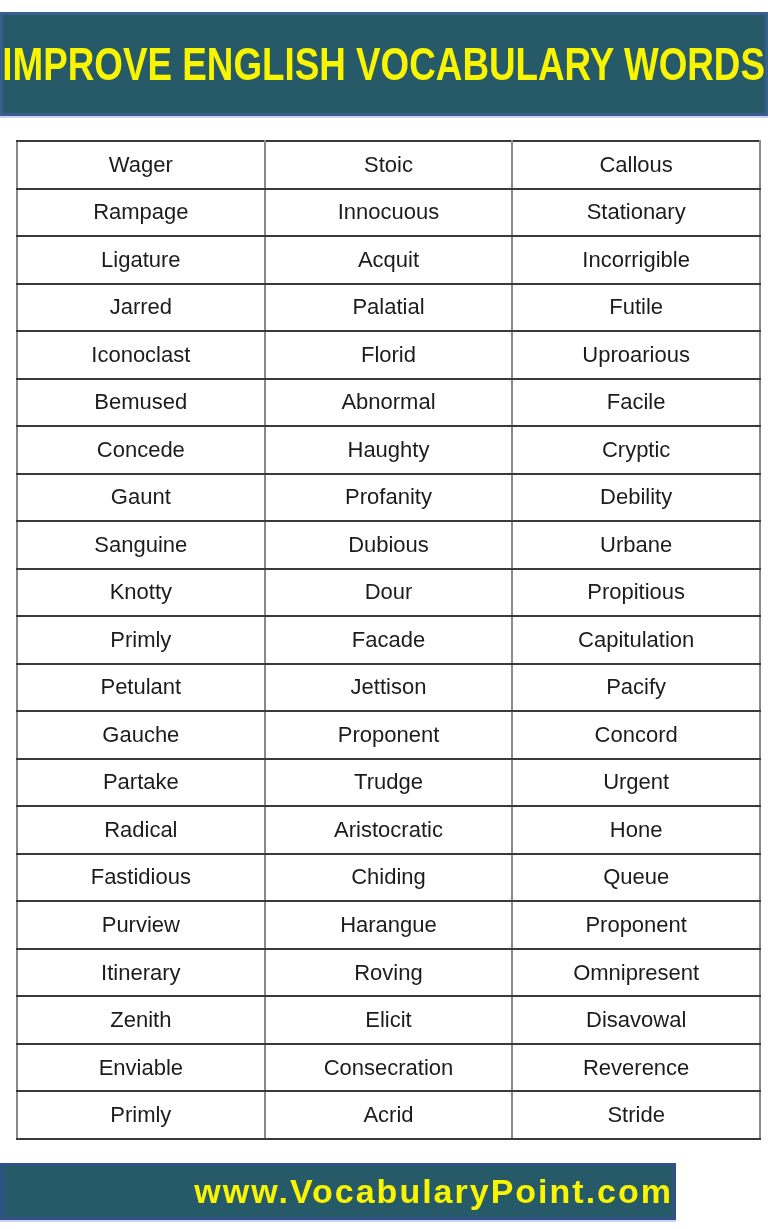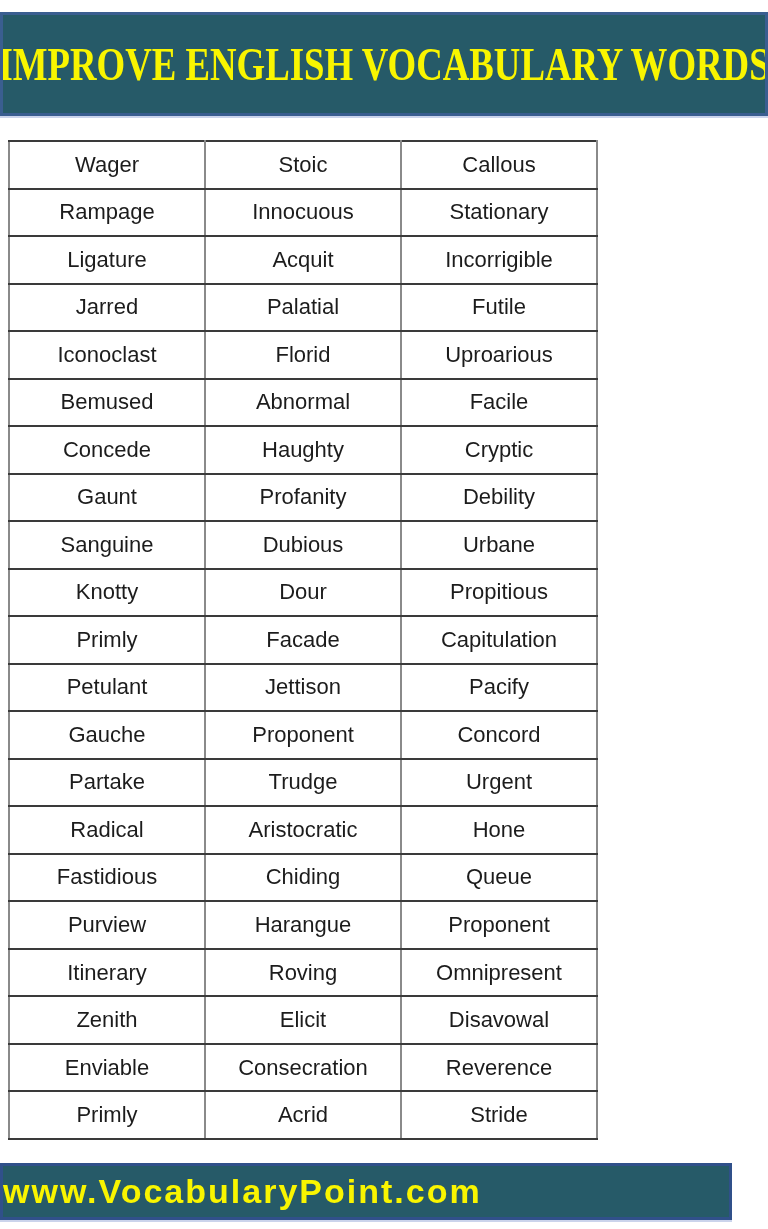--- a/index.html
+++ b/index.html
@@ -21,62 +21,61 @@
     margin-top: 12px;
     width: 768px;
     height: 104px;
     background: #265A68;
     border: 3px solid #3A5E90;
     box-shadow: 0 2px 0 #CBD4EC;
     display: flex;
     align-items: center;
     justify-content: center;
     overflow: hidden;
-    font-family: Liberation Serif, serif;
   }
   .page-title {
     color: #F9F500;
     font-weight: bold;
     font-size: 46px;
     white-space: nowrap;
     letter-spacing: 0px;
     transform: scaleX(0.80);
     transform-origin: center center;
   }
   
   .vocab-table {
-    margin: 24px 15px 0 8px;
-    width: 590px;
+    margin: 24px 15px 0 16px;
+    width: 745px;
     height: 1000px;
     border-collapse: collapse;
     table-layout: fixed;
     border: 2px solid #474747;
   }
   .vocab-table td {
     border-top: 2px solid #3A3A3A;
     border-bottom: 2px solid #3A3A3A;
     border-left: 2px solid #8A8A8A;
     border-right: 2px solid #8A8A8A;
     text-align: center;
     vertical-align: middle;
     font-size: 22px;
     color: #1C1C1C;
     background: #ffffff;
   }
   
   .banner-bottom {
     margin-top: 23px;
-    width: 732px;
+    width: 676px;
     height: 57px;
     background: #265A68;
     border: 3px solid #30508A;
     box-shadow: 0 2px 0 #CBD4EC;
     display: flex;
     align-items: center;
-    justify-content: flex-start;
+    justify-content: flex-end;
   }
   .footer-url {
     color: #F9F500;
     font-weight: bold;
     font-size: 34px;
     letter-spacing: 2px;
     white-space: nowrap;
     text-decoration: none;
     cursor: pointer;
   }

